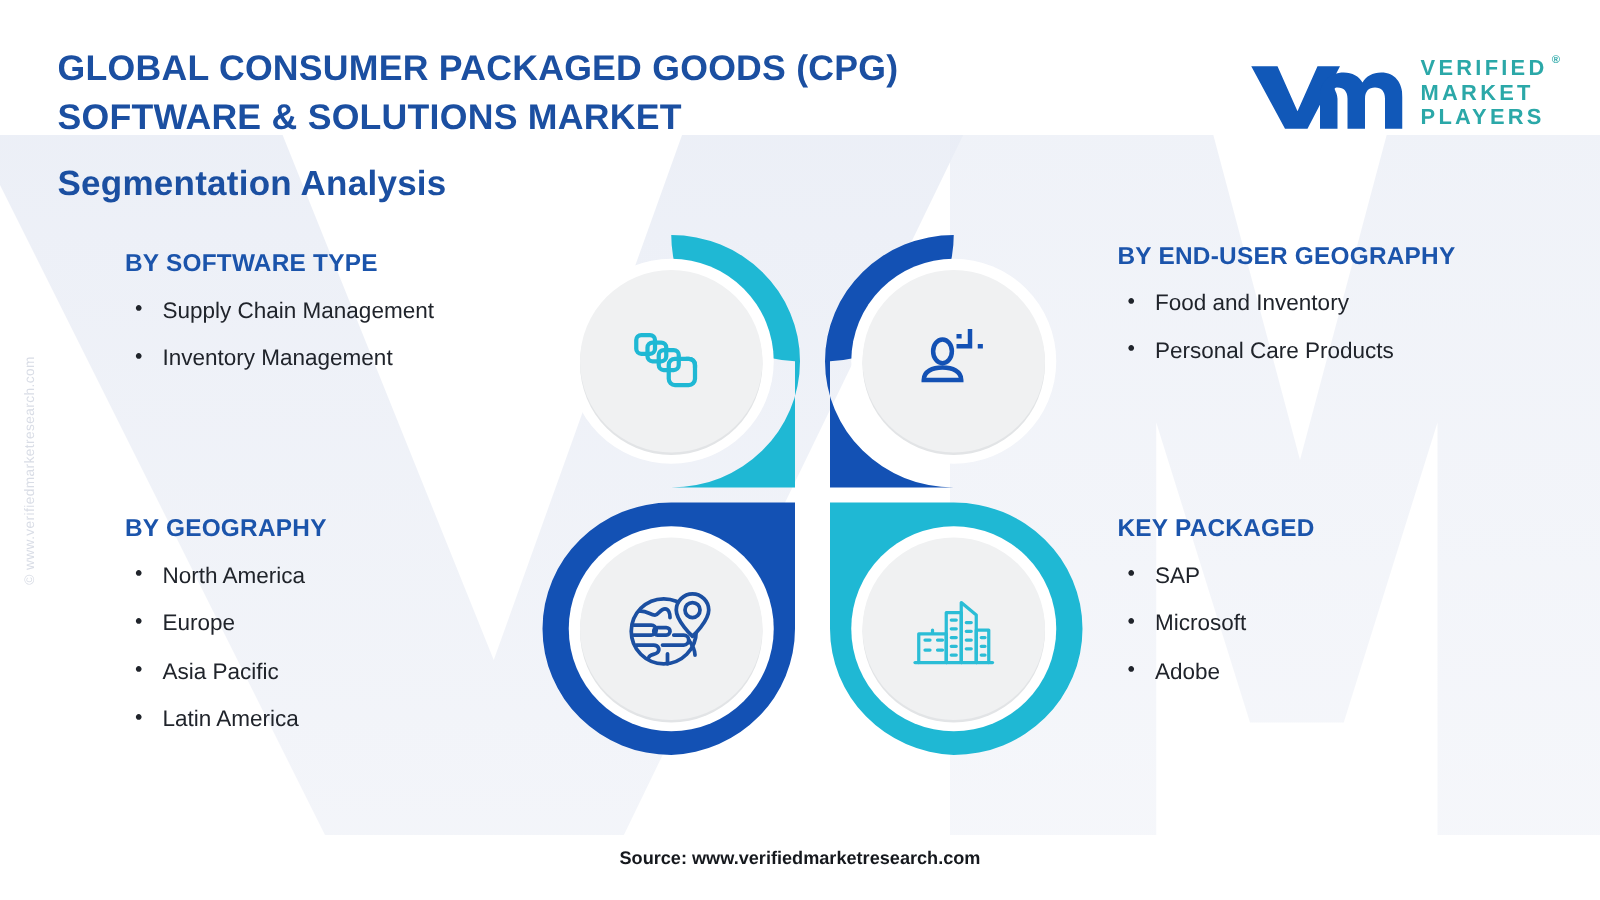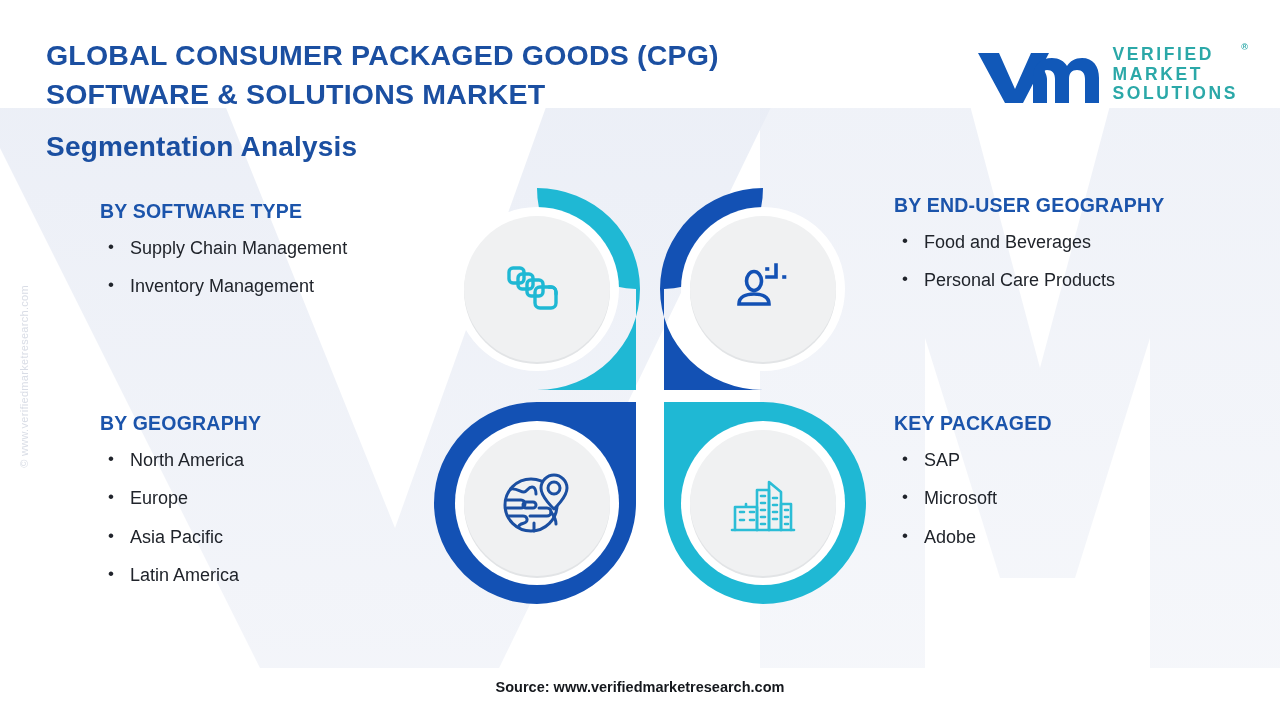--- a/index.html
+++ b/index.html
@@ -196,21 +196,21 @@
     <svg id="logo-mark" width="124" height="62" viewBox="0 0 124 62">
       <path d="M3 8 L24 8 L40 44 L56 8 L74 8 L48 58 L30 58 Z" fill="#1158b8"></path>
       <path d="M58 58 L58 32 C58 20 66 13 77 13 C84 13 89 16 92 21
                C95 16 100 13 107 13 C118 13 124 21 124 33 L124 58 L110 58 L110 34
                C110 28 107 25 102 25 C97 25 94 28 94 34 L94 58 L80 58 L80 34
                C80 28 77 25 72 25 C67 25 72 28 72 34 L72 58 Z" fill="#1158b8"></path>
     </svg>
     <div id="logo-text">
       <span class="lt">VERIFIED</span>
       <span class="lt">MARKET</span>
-      <span class="lt">SOLUTIONS</span>
+      <span class="lt">PLAYERS</span>
       <span id="logo-reg">®</span>
     </div>
   </div>
 
   <div id="side-watermark">© www.verifiedmarketresearch.com</div>
 
   <div class="seg" id="seg-software">
     <div class="seg-title">BY SOFTWARE TYPE</div>
     <ul class="seg-list">
       <li>Supply Chain Management</li>
@@ -224,21 +224,21 @@
       <li>North America</li>
       <li>Europe</li>
       <li>Asia Pacific</li>
       <li>Latin America</li>
     </ul>
   </div>
 
   <div class="seg" id="seg-enduser">
     <div class="seg-title">BY END-USER GEOGRAPHY</div>
     <ul class="seg-list">
-      <li>Food and Beverages</li>
+      <li>Food and Inventory</li>
       <li>Personal Care Products</li>
     </ul>
   </div>
 
   <div class="seg" id="seg-keyplayers">
     <div class="seg-title">KEY PACKAGED</div>
     <ul class="seg-list">
       <li>SAP</li>
       <li>Microsoft</li>
       <li>Adobe</li>

